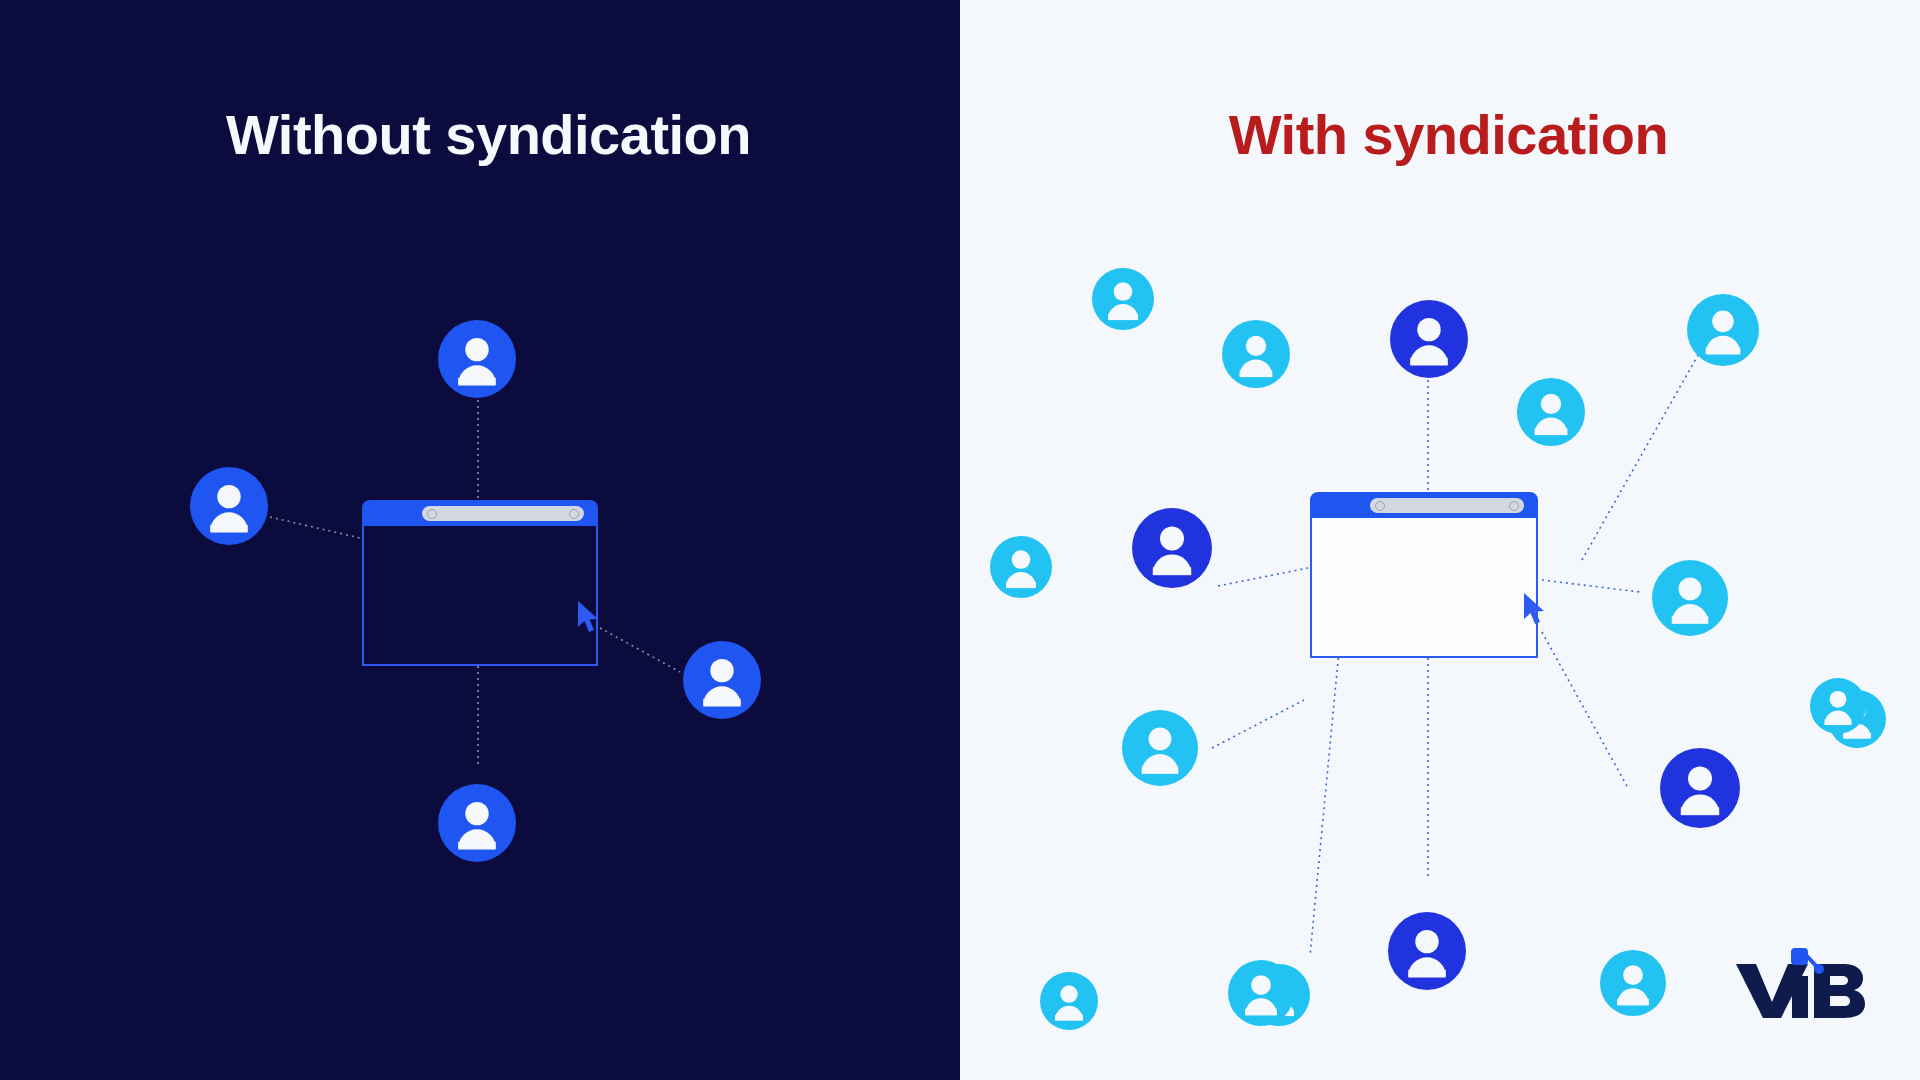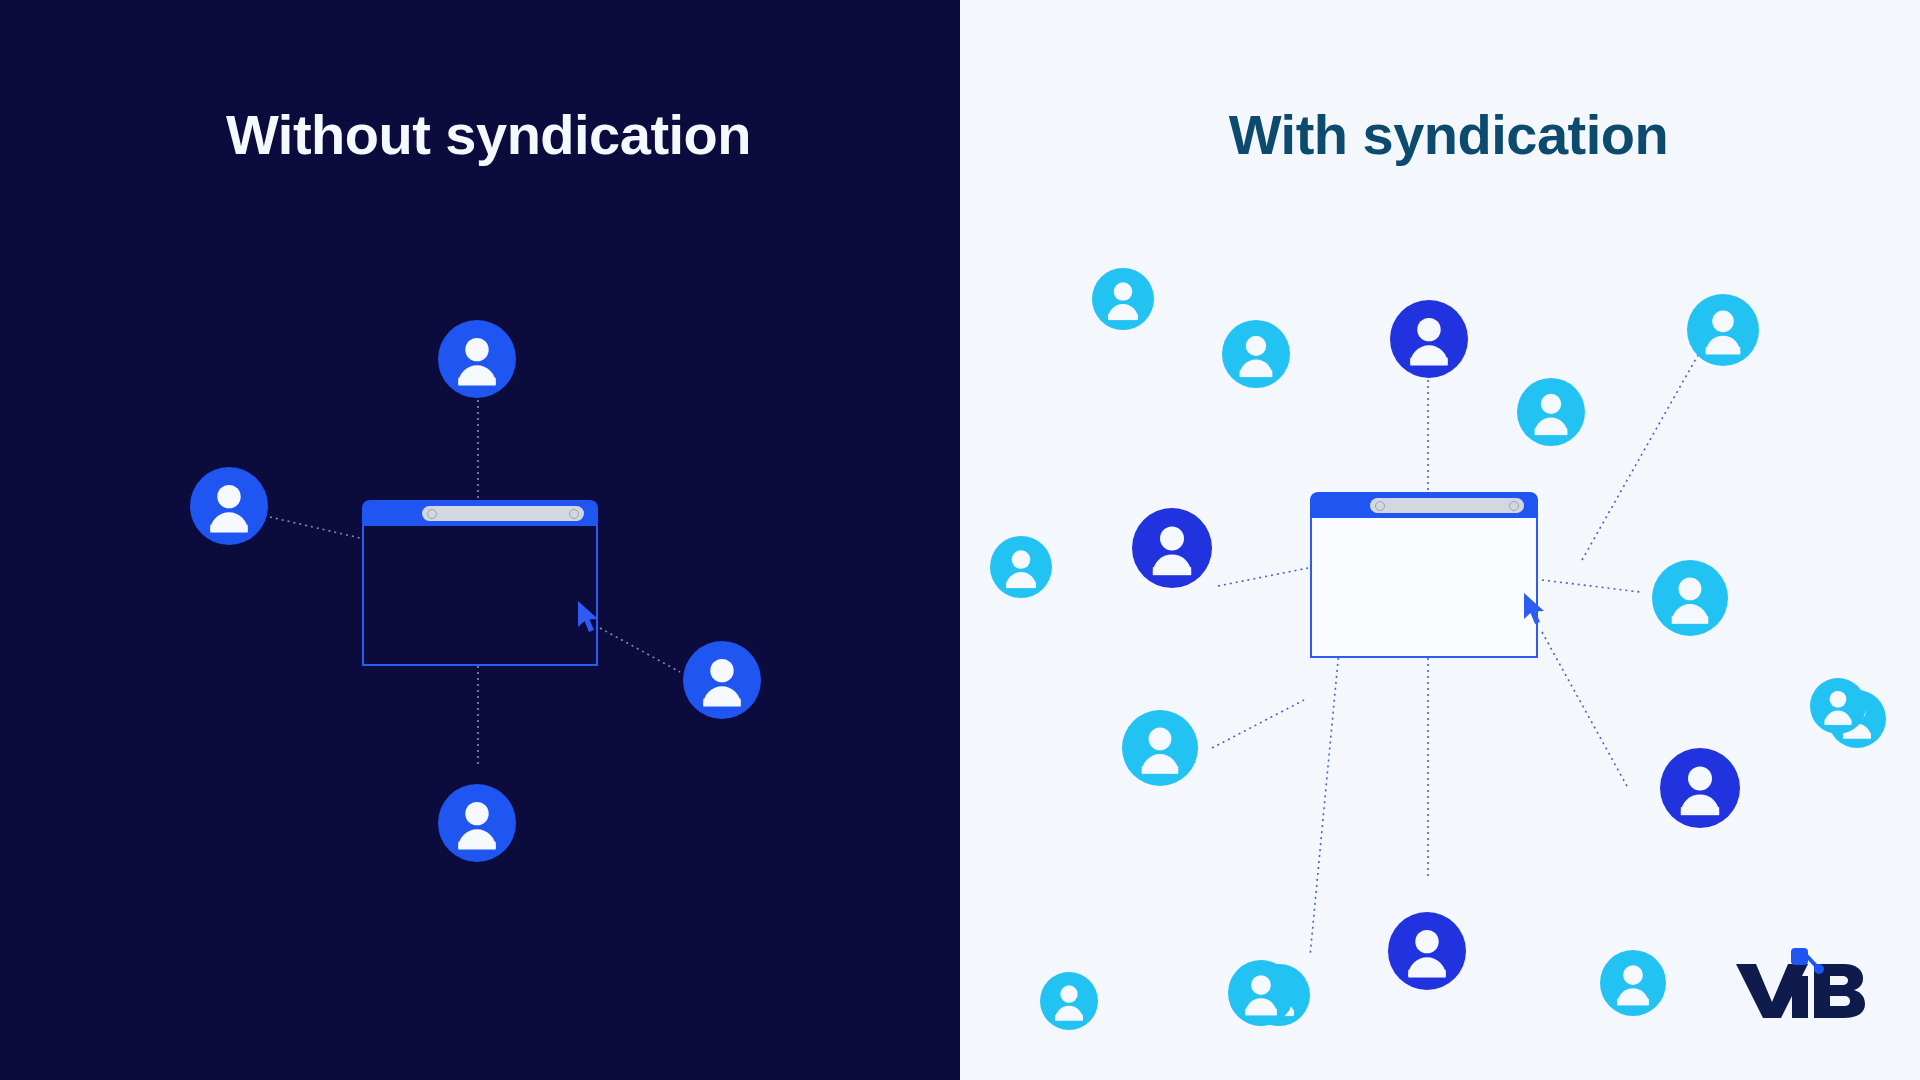--- a/index.html
+++ b/index.html
@@ -13,21 +13,21 @@
   .panel { position:relative; width:960px; height:1080px; overflow:hidden; }
   .panel--dark  { background:#0C0B3E; }
   .panel--light { background:#F4F8FC; }
 
   .panel-title {
     position:absolute; top:104px; width:100%; text-align:center;
     font-size:56px; font-weight:bold; letter-spacing:-0.5px;
     line-height:1.1; white-space:nowrap;padding-left:17px;
   }
   .panel--dark  .panel-title { color:#F5F8FC; }
-  .panel--light .panel-title { color:#0c4a6e; }
+  .panel--light .panel-title { color:#b91c1c; }
 
   
   .browser { position:absolute; }
   .browser-chrome {
     height:26px; border-radius:8px 8px 0 0;
     background:#1F55F0; display:flex; align-items:center;
     padding:0 8px; position:relative;
   }
   .browser-urlbar {
     flex:1; height:15px; border-radius:8px;

